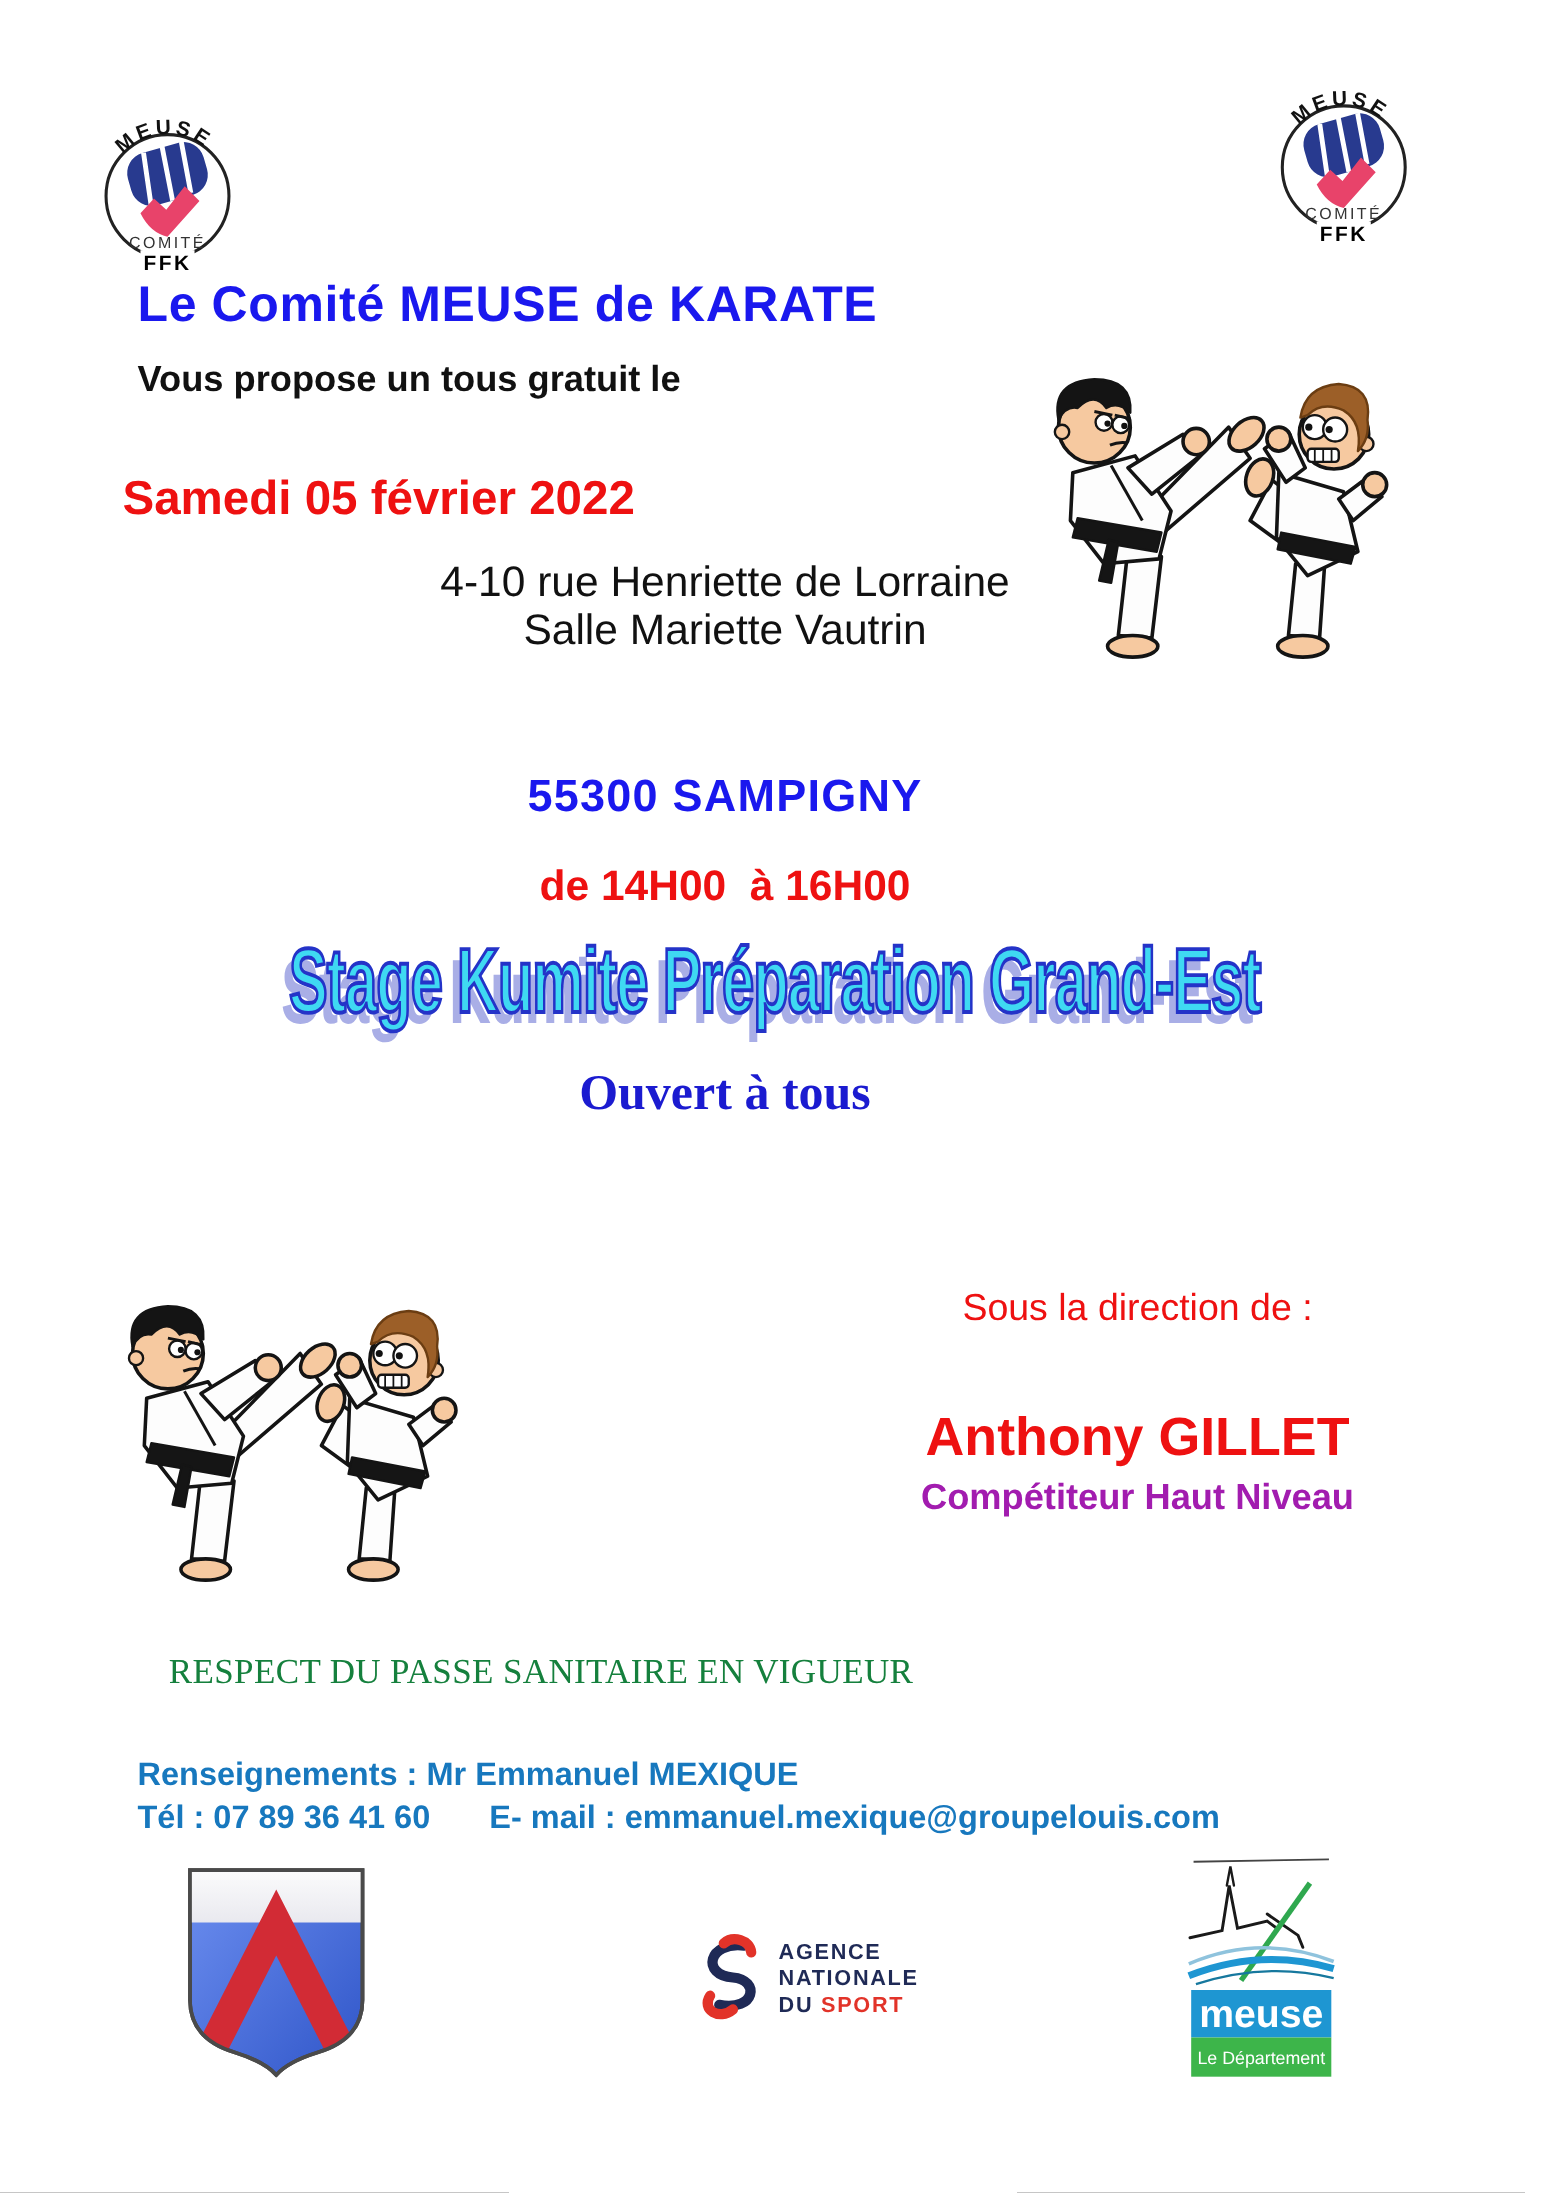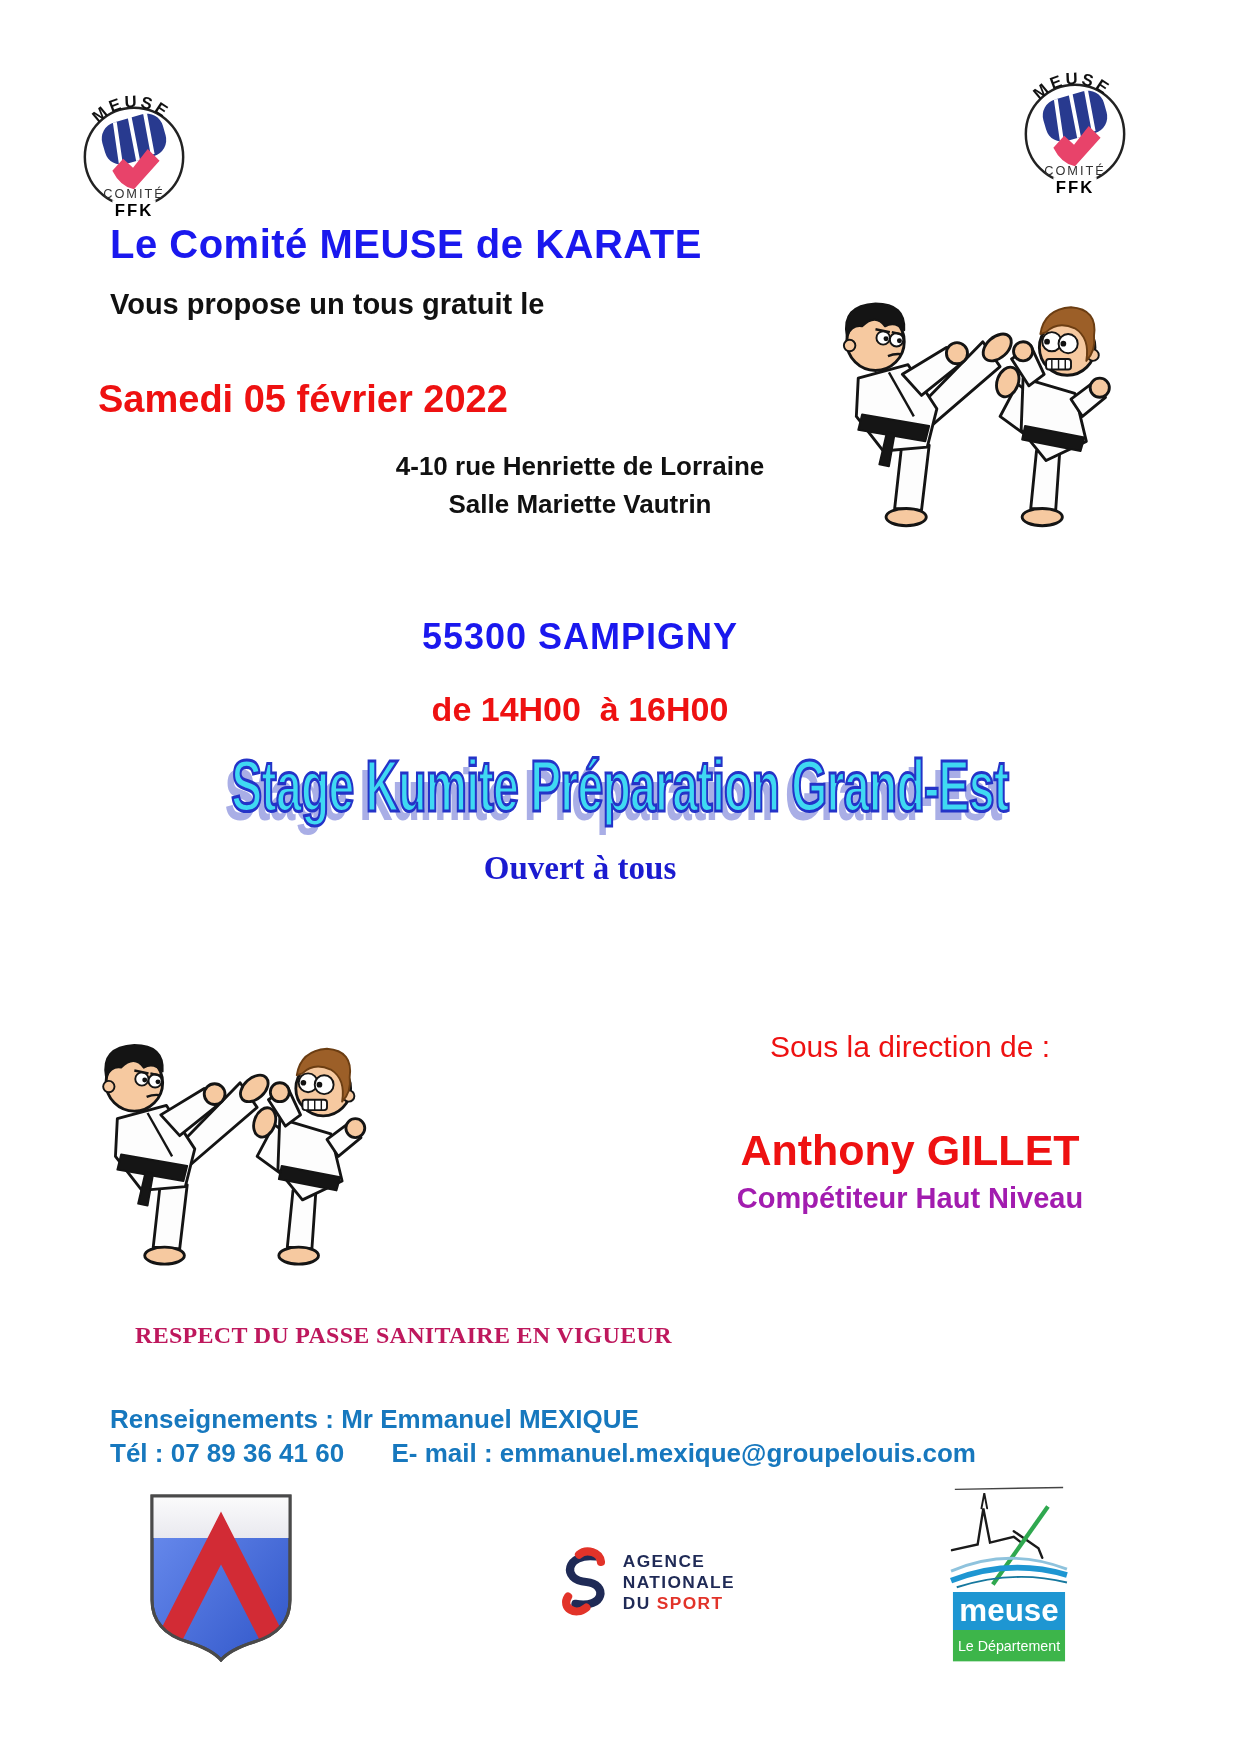--- a/index.html
+++ b/index.html
@@ -8,42 +8,42 @@
     background:#ffffff;overflow:hidden;
     font-family:"Liberation Sans",sans-serif;color:#000;
   }
   .abs{position:absolute;}
   .center{text-align:center;}
   .prewrap{white-space:pre-wrap;}
 
   .main-title{color:#1a18ee;font-size:40px;font-weight:bold;letter-spacing:0.5px;}
   .intro{font-size:29px;font-weight:bold;color:#111;}
   .date{color:#ee1111;font-size:38px;font-weight:bold;}
-  .address{font-size:26px;font-weight:bold;color:#111;line-height:38px;}
+  .address{font-size:34px;font-weight:normal;color:#111;line-height:38px;}
   .city{color:#1a18ee;font-size:36px;font-weight:bold;letter-spacing:1px;}
   .time{color:#ee1111;font-size:34px;font-weight:bold;}
 
   .wordart-wrap{left:0;right:0;top:738px;height:96px;line-height:96px;text-align:center;}
   .wordart{
     display:inline-block;
     font-weight:bold;font-size:58px;letter-spacing:-1px;
     transform:scale(0.80,1.26);transform-origin:50% 50%;
     color:#3fd9f2;
     -webkit-text-stroke:2.5px #2433c8;
     text-shadow:-8px 7px 0 #a9aee6;
     white-space:nowrap;
   }
-  .subtitle{font-family:"Liberation Serif",serif;color:#1b1bd0;font-size:33px;font-weight:bold;}
+  .subtitle{font-family:"Liberation Serif",serif;color:#1b1bd0;font-size:40px;font-weight:bold;}
 
   .direction-block{left:700px;width:420px;text-align:center;}
   .direction-label{color:#ee1111;font-size:30px;font-weight:normal;}
   .director-name{color:#ee1111;font-size:43px;font-weight:bold;}
   .director-qualif{color:#a21caf;font-size:29px;font-weight:bold;}
 
-  .notice{font-family:"Liberation Serif",serif;font-weight:bold;font-size:24px;color:#be185d;letter-spacing:0.3px;}
+  .notice{font-family:"Liberation Serif",serif;font-weight:normal;font-size:28px;color:#15803d;letter-spacing:0.3px;}
   .contact{color:#1778be;font-weight:bold;font-size:26px;}
 </style>
 </head>
 <body>
 
 <div class="page">
 
   <svg width="0" height="0" style="position:absolute" aria-hidden="true">
     <defs>
 

